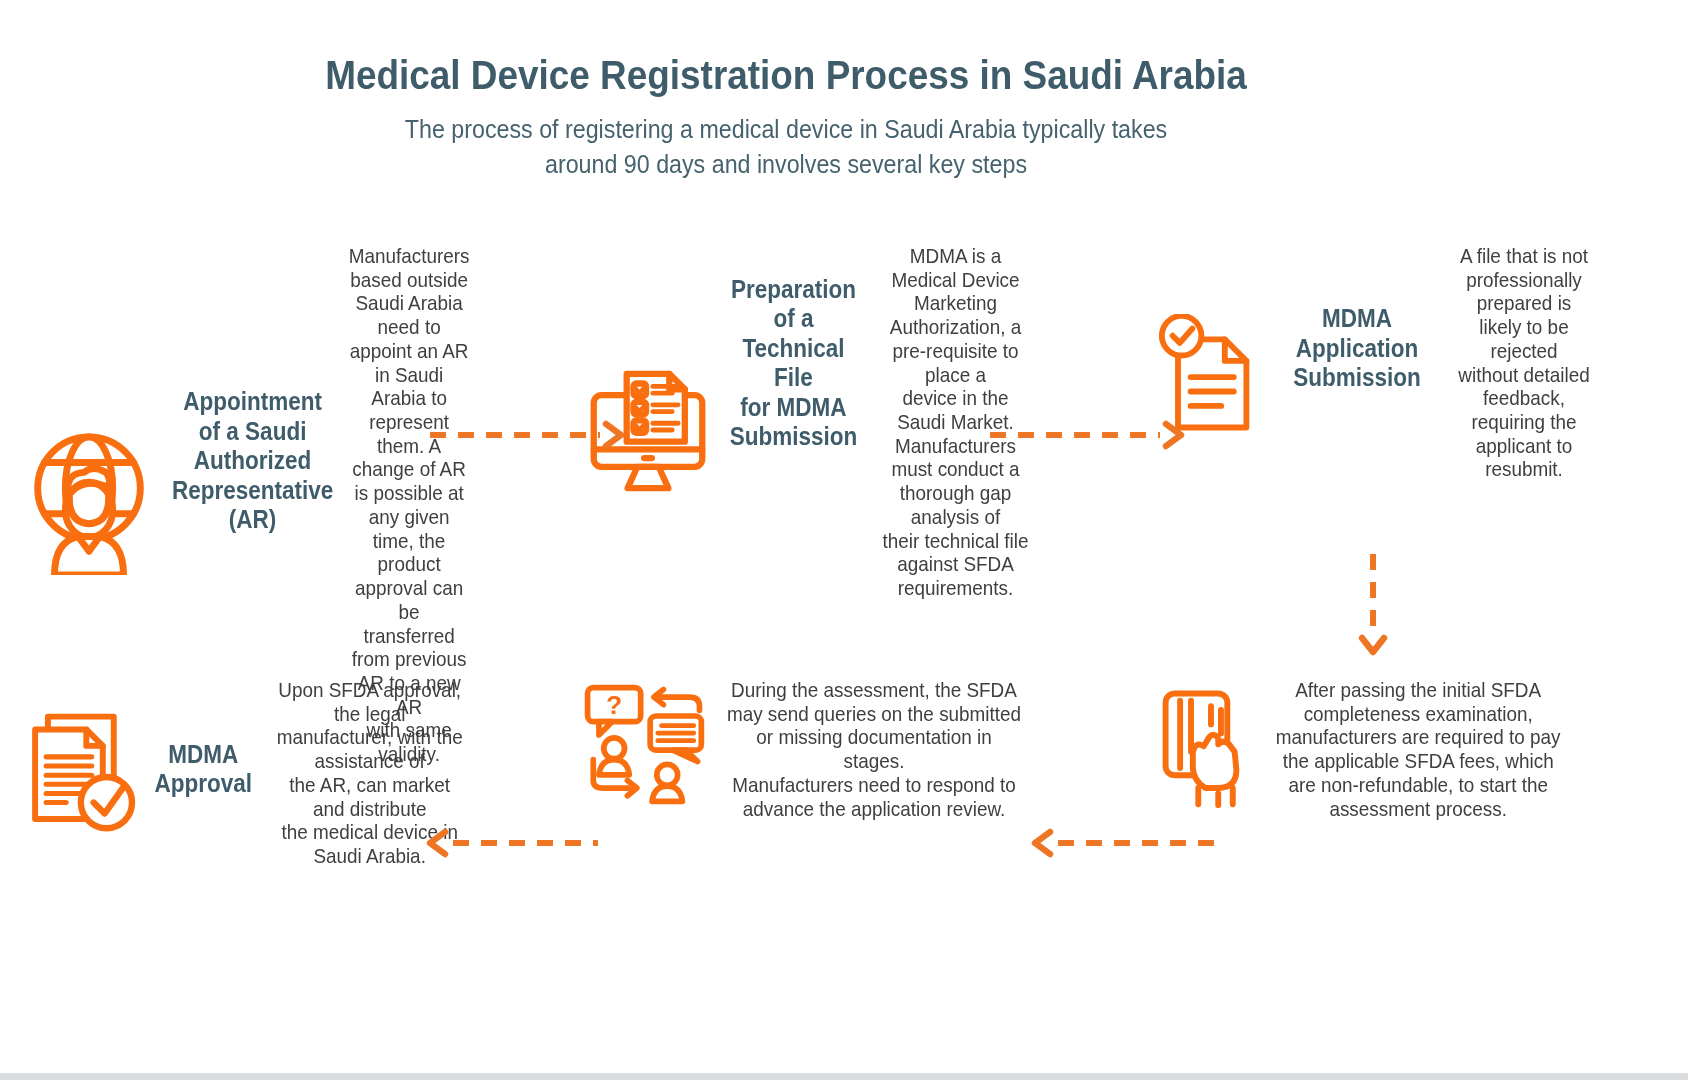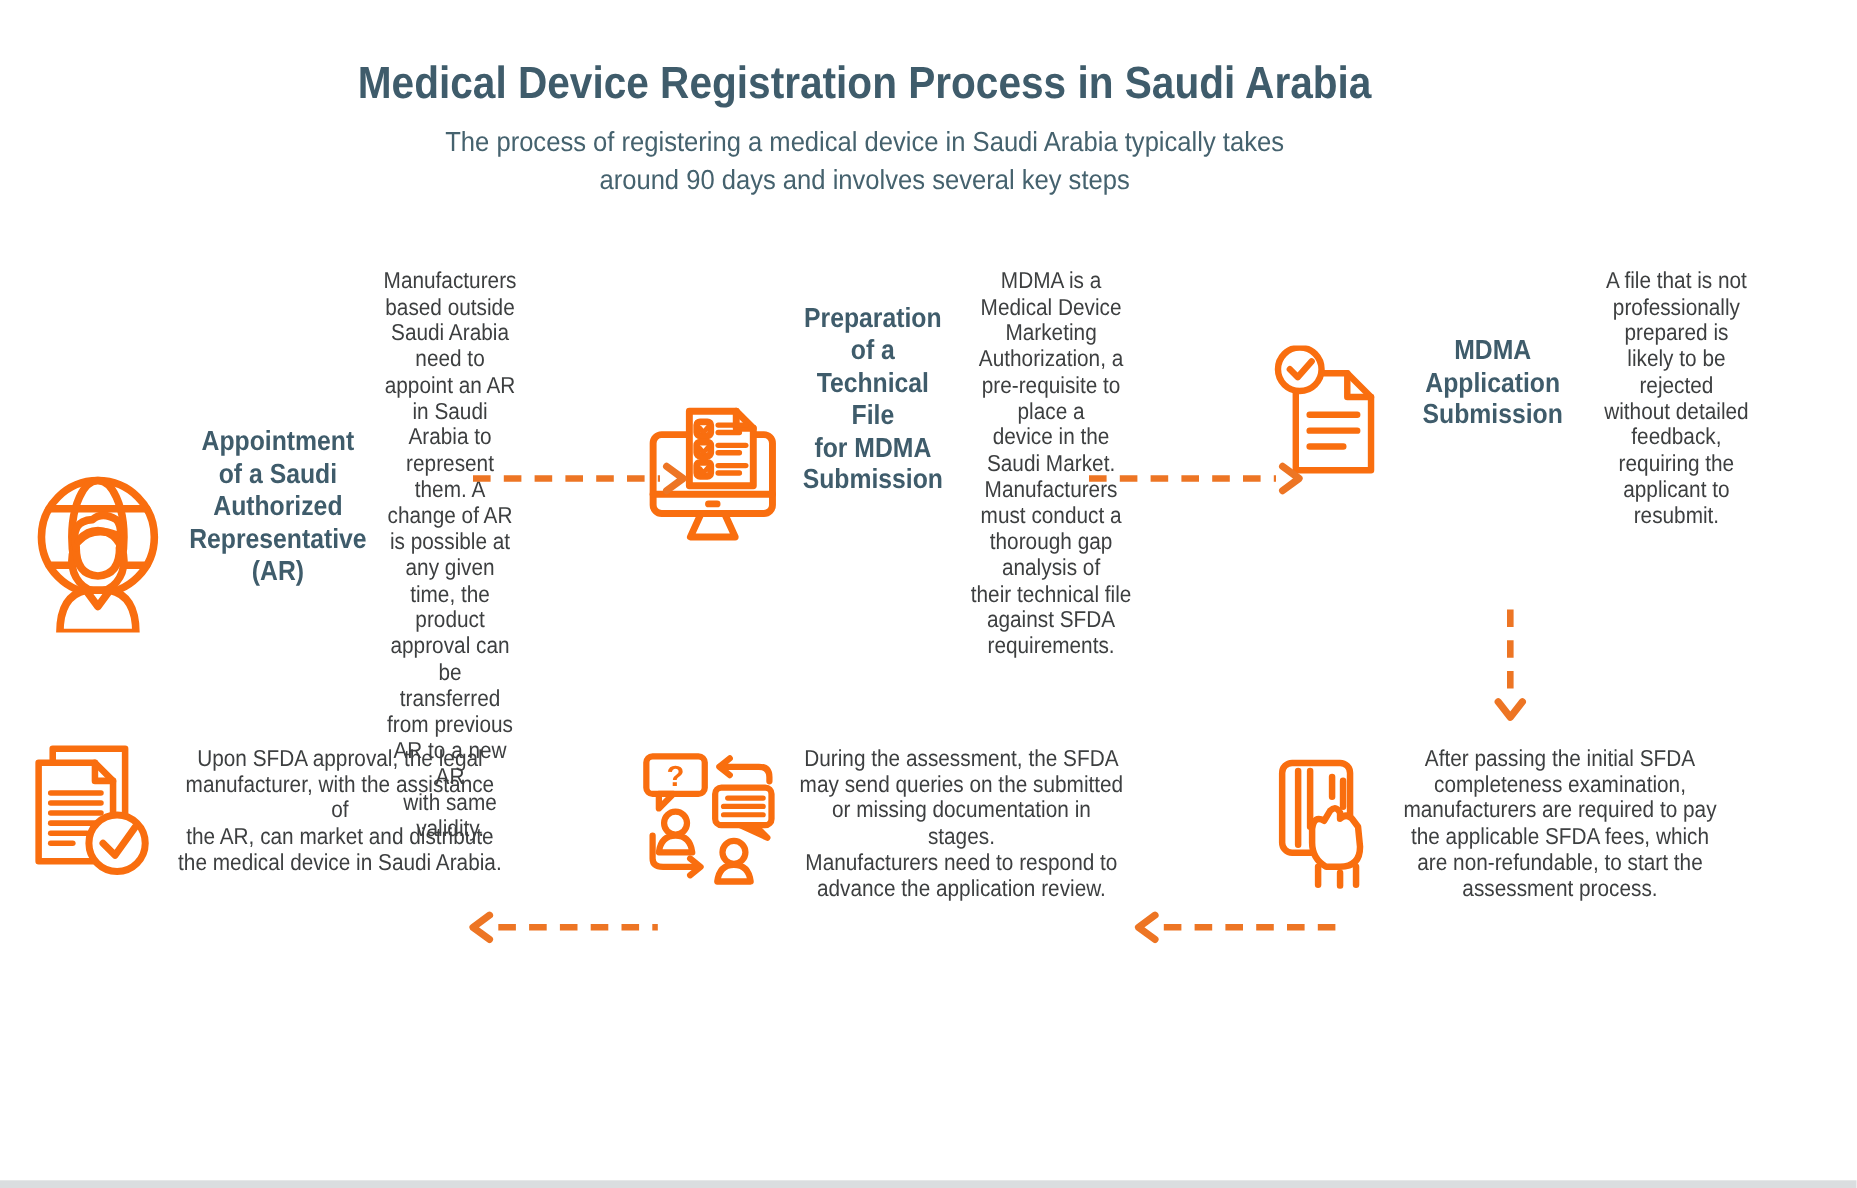--- a/index.html
+++ b/index.html
@@ -215,20 +215,23 @@
         <line x1="34" y1="50" x2="84" y2="50" stroke-width="5.5"></line>
         <line x1="34" y1="60" x2="84" y2="60" stroke-width="5.5"></line>
         <line x1="34" y1="70" x2="84" y2="70" stroke-width="5.5"></line>
         <line x1="34" y1="80" x2="80" y2="80" stroke-width="5.5"></line>
         <line x1="34" y1="90" x2="70" y2="90" stroke-width="5.5"></line>
         <line x1="34" y1="100" x2="56" y2="100" stroke-width="5.5"></line>
         <circle class="w" cx="100" cy="100" r="28" stroke-width="7"></circle>
         <path d="M86 100 L98 112 L118 84" stroke-width="7"></path>
       </svg>
     </div>
+    <div class="title-wrap">
+      <div class="step-title">MDMA Approval</div>
+    </div>
     <div class="step-desc">Upon SFDA approval, the legal
 manufacturer, with the assistance of
 the AR, can market and distribute
 the medical device in Saudi Arabia.</div>
   </div>
 
   <svg class="arrow a12" width="200" height="30">
     <line class="dash" x1="2" y1="15" x2="172" y2="15"></line>
     <path class="head" d="M178 4 L193 15 L178 26"></path>
   </svg>

